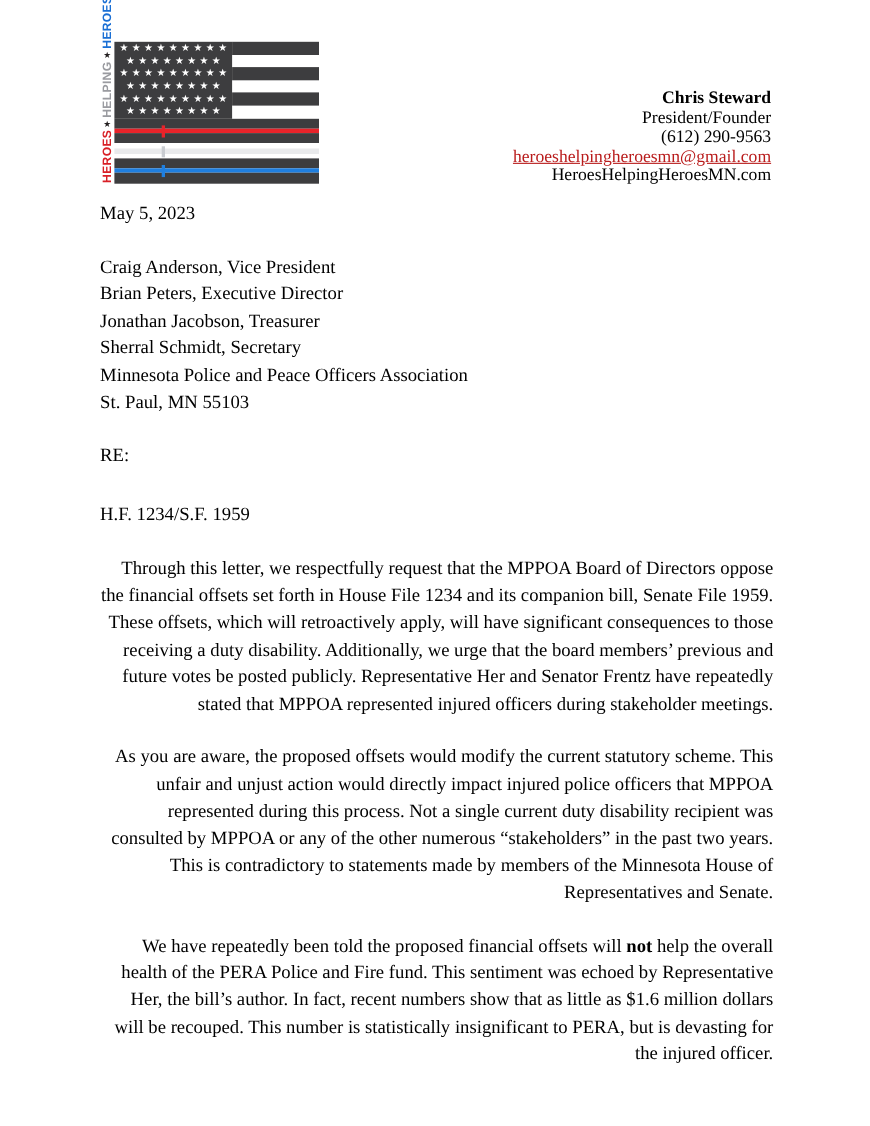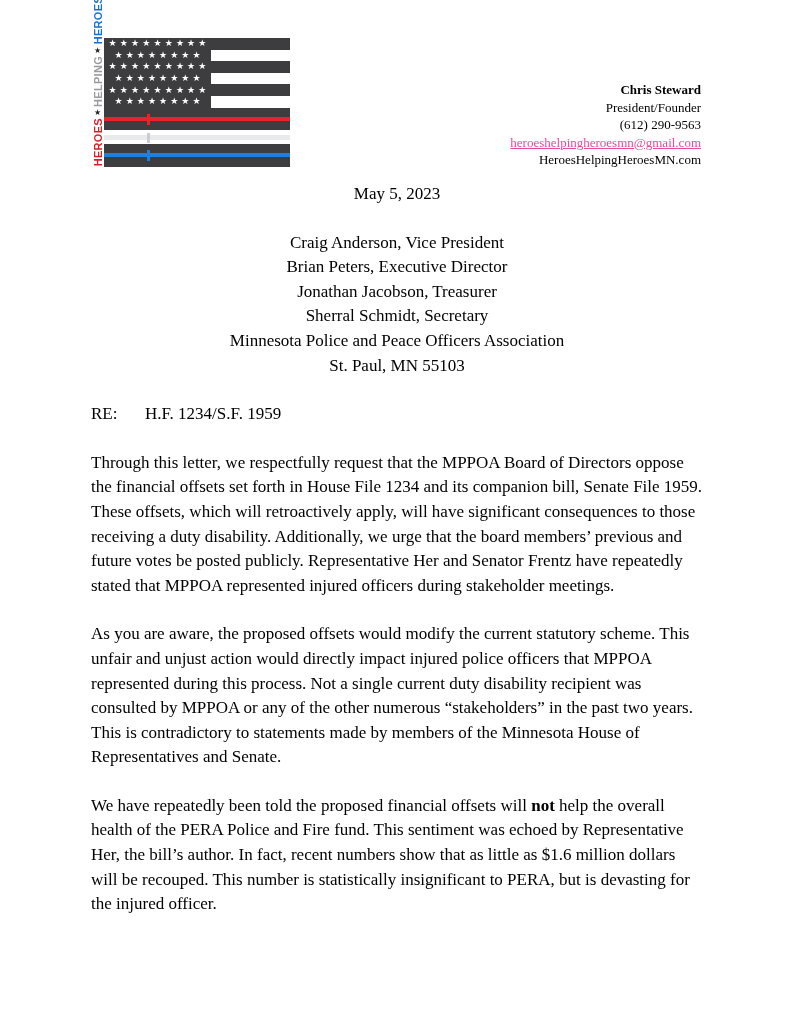--- a/index.html
+++ b/index.html
@@ -121,44 +121,44 @@
     width: 3px;
     z-index: 3;
   }
 
   
   .contact {
     position: absolute;
     right: 90px;
     top: 43px;
     text-align: right;
-    font-size: 13px;
+    font-size: 16px;
     line-height: 17.5px;
   }
   .contact .name { font-weight: bold; }
   .contact a.email {
-    color: #ec4899;
+    color: #b91c1c;
   }
 
   
   .content {
     position: absolute;
     left: 91px;
     top: 182px;
     width: 612px;
     font-size: 17px;
     line-height: 24.6px;
   }
   .blk { margin: 0 0 24px 0; }
-  .line { white-space: pre-wrap; text-align: center; }
-  .re-row { display: flex; }
+  .line { white-space: pre-wrap; }
+  .re-row { display: flex; flex-direction: column; }
   .re-label { width: 54px; flex: 0 0 54px; }
   p.para {
     margin: 0 0 24px 0;
-    text-align: left;
+    text-align: right;
   }
   p.para:last-child { margin-bottom: 4px; }
   .b { font-weight: bold; }
 </style>
 </head>
 <body>
 
 <div class="page">
 
   <div class="header">

